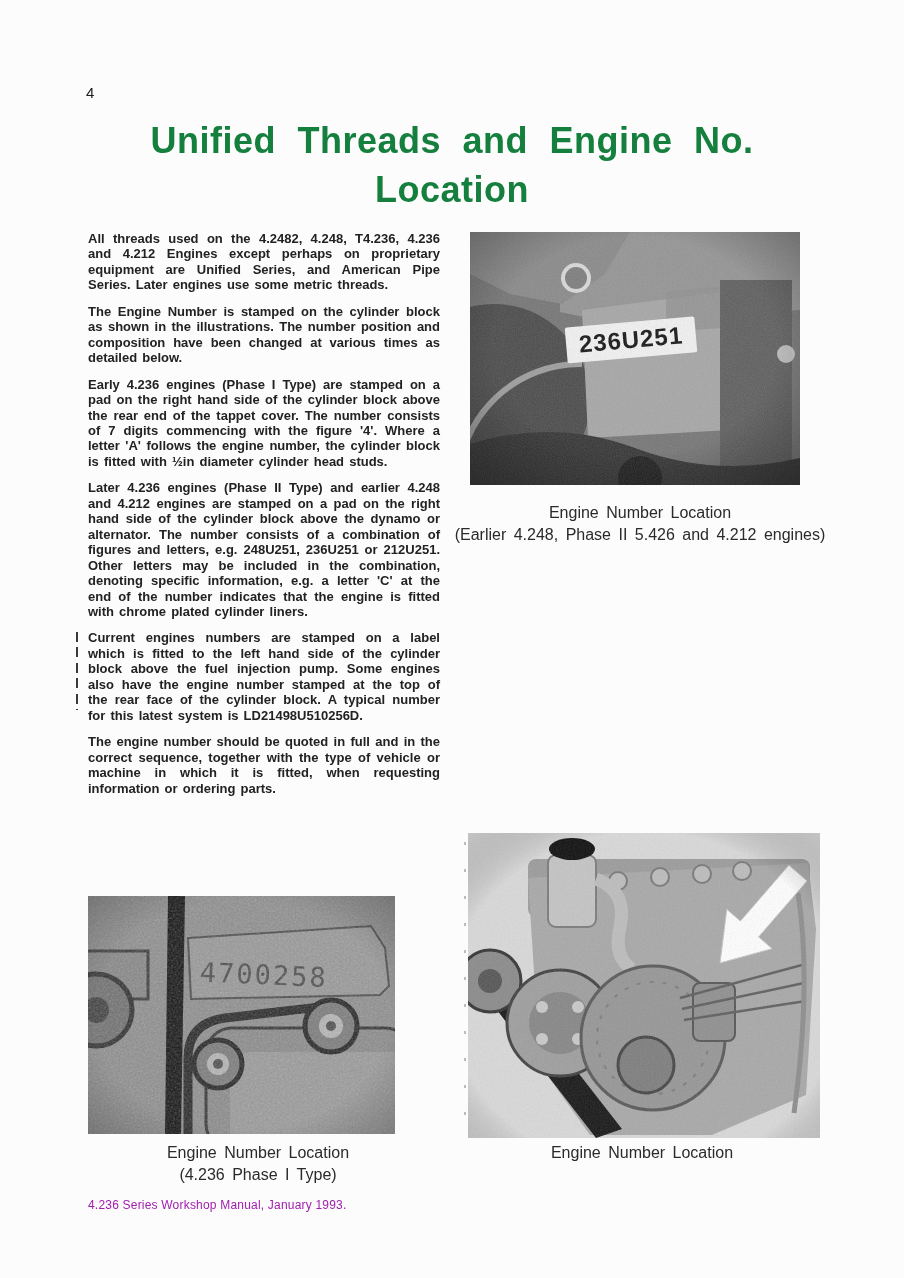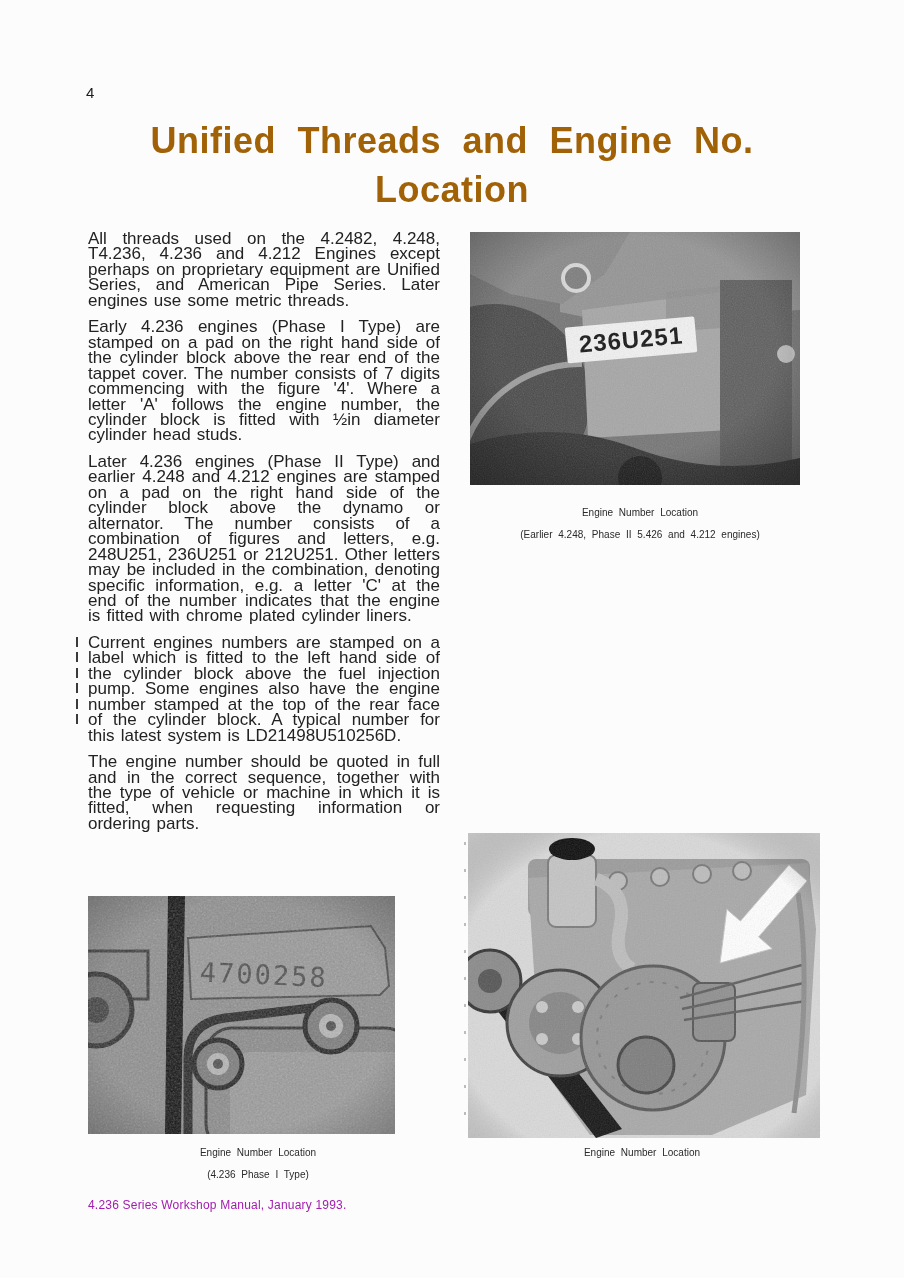--- a/index.html
+++ b/index.html
@@ -15,44 +15,45 @@
   .page-number{
     position:absolute;left:86px;top:84px;
     font-size:15px;
   }
   .doc-title{
     position:absolute;left:0;right:0;top:116px;
     text-align:center;
     font-size:36px;font-weight:bold;
     line-height:49px;
     letter-spacing:0.5px;word-spacing:11px;
-    color:#a16207;
+    color:#15803d;
   }
   .col-left{
     position:absolute;left:88px;top:231px;width:356px;
   }
   .para{
     margin:0 4px 11px 0;
-    font-size:17px;line-height:15.45px;
+    font-size:13px;line-height:15.45px;
     text-align:justify;
     word-spacing:1.5px;
     color:#222;
+    font-weight:bold;
   }
   .para-wrap{position:relative;}
   .change-bar{
     position:absolute;left:-12px;top:2px;bottom:13px;width:2px;
     background:repeating-linear-gradient(180deg,#3a3a3a 0 10px,transparent 10px 15.45px);
   }
   .figure{position:absolute;line-height:0;}
   .fig-top-right{left:470px;top:232px;width:330px;height:253px;}
   .fig-bottom-left{left:88px;top:896px;width:307px;height:238px;}
   .fig-bottom-right{left:468px;top:833px;width:352px;height:305px;}
   .caption{
     position:absolute;text-align:center;
-    font-size:10px;line-height:21.5px;
+    font-size:16px;line-height:21.5px;
     word-spacing:3px;color:#2a2a2a;
   }
   .cap-top{left:450px;top:502px;width:380px;}
   .cap-left{left:78px;top:1142px;width:360px;}
   .cap-right{left:462px;top:1142px;width:360px;}
   .footer-line{
     position:absolute;left:88px;top:1198px;
     font-size:12px;color:#a21caf;letter-spacing:0.2px;
   }
   .scan-marks{
@@ -68,20 +69,21 @@
 
   <div class="page-number">4</div>
 
   <div class="doc-title">
     <div>Unified Threads and Engine No.</div>
     <div>Location</div>
   </div>
 
   <div class="col-left">
     <p class="para">All threads used on the 4.2482, 4.248, T4.236, 4.236 and 4.212 Engines except perhaps on proprietary equipment are Unified Series, and American Pipe Series. Later engines use some metric threads.</p>
+    <p class="para">The Engine Number is stamped on the cylinder block as shown in the illustrations. The number position and composition have been changed at various times as detailed below.</p>
     <p class="para">Early 4.236 engines (Phase I Type) are stamped on a pad on the right hand side of the cylinder block above the rear end of the tappet cover. The number consists of 7 digits commencing with the figure '4'. Where a letter 'A' follows the engine number, the cylinder block is fitted with ½in diameter cylinder head studs.</p>
     <p class="para">Later 4.236 engines (Phase II Type) and earlier 4.248 and 4.212 engines are stamped on a pad on the right hand side of the cylinder block above the dynamo or alternator. The number consists of a combination of figures and letters, e.g. 248U251, 236U251 or 212U251. Other letters may be included in the combination, denoting specific information, e.g. a letter 'C' at the end of the number indicates that the engine is fitted with chrome plated cylinder liners.</p>
     <div class="para-wrap">
       <span class="change-bar"></span>
       <p class="para">Current engines numbers are stamped on a label which is fitted to the left hand side of the cylinder block above the fuel injection pump. Some engines also have the engine number stamped at the top of the rear face of the cylinder block. A typical number for this latest system is LD21498U510256D.</p>
     </div>
     <p class="para">The engine number should be quoted in full and in the correct sequence, together with the type of vehicle or machine in which it is fitted, when requesting information or ordering parts.</p>
   </div>
 
   <div class="figure fig-top-right">

